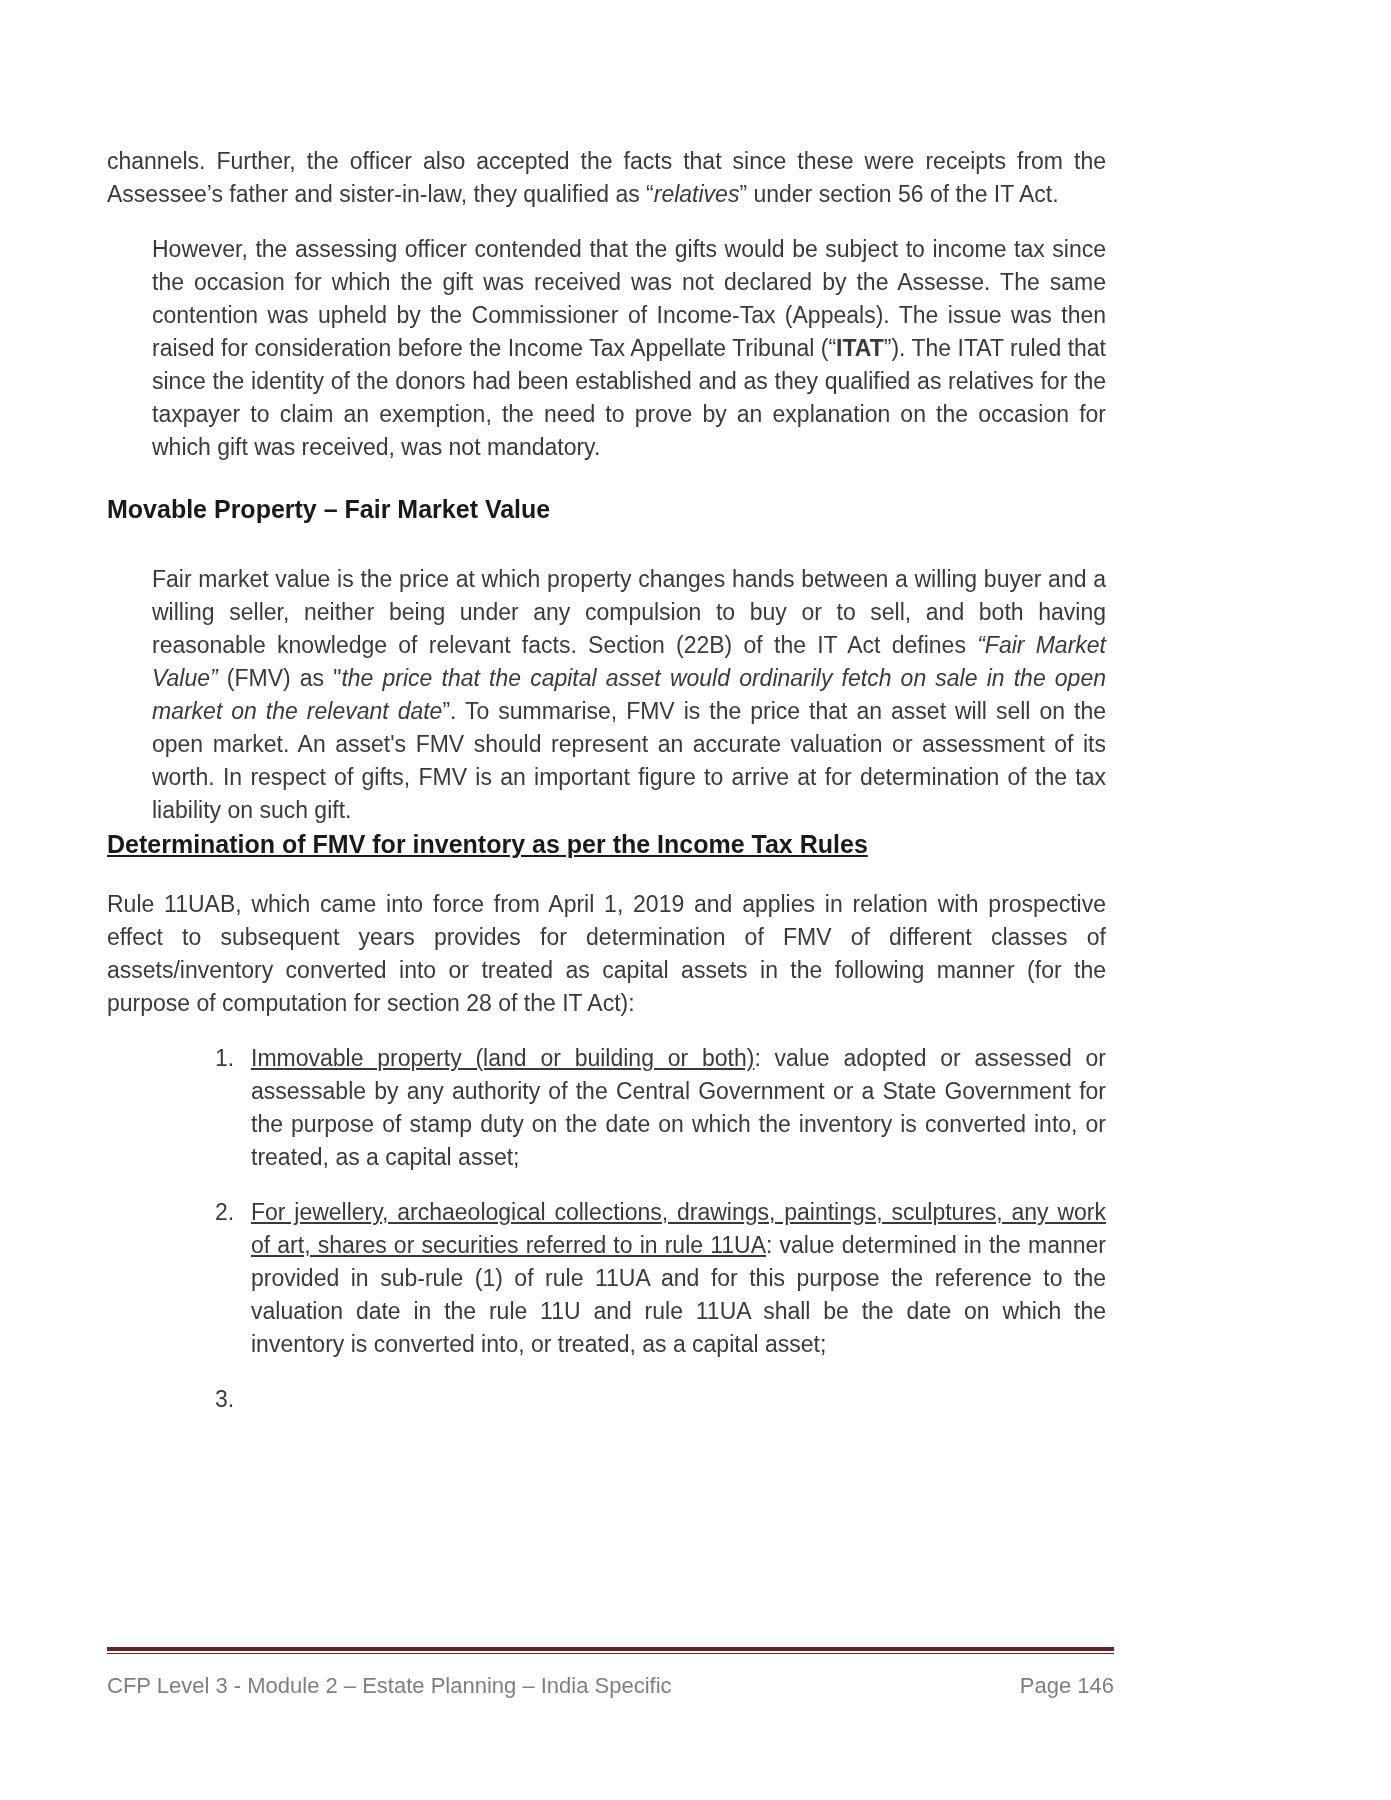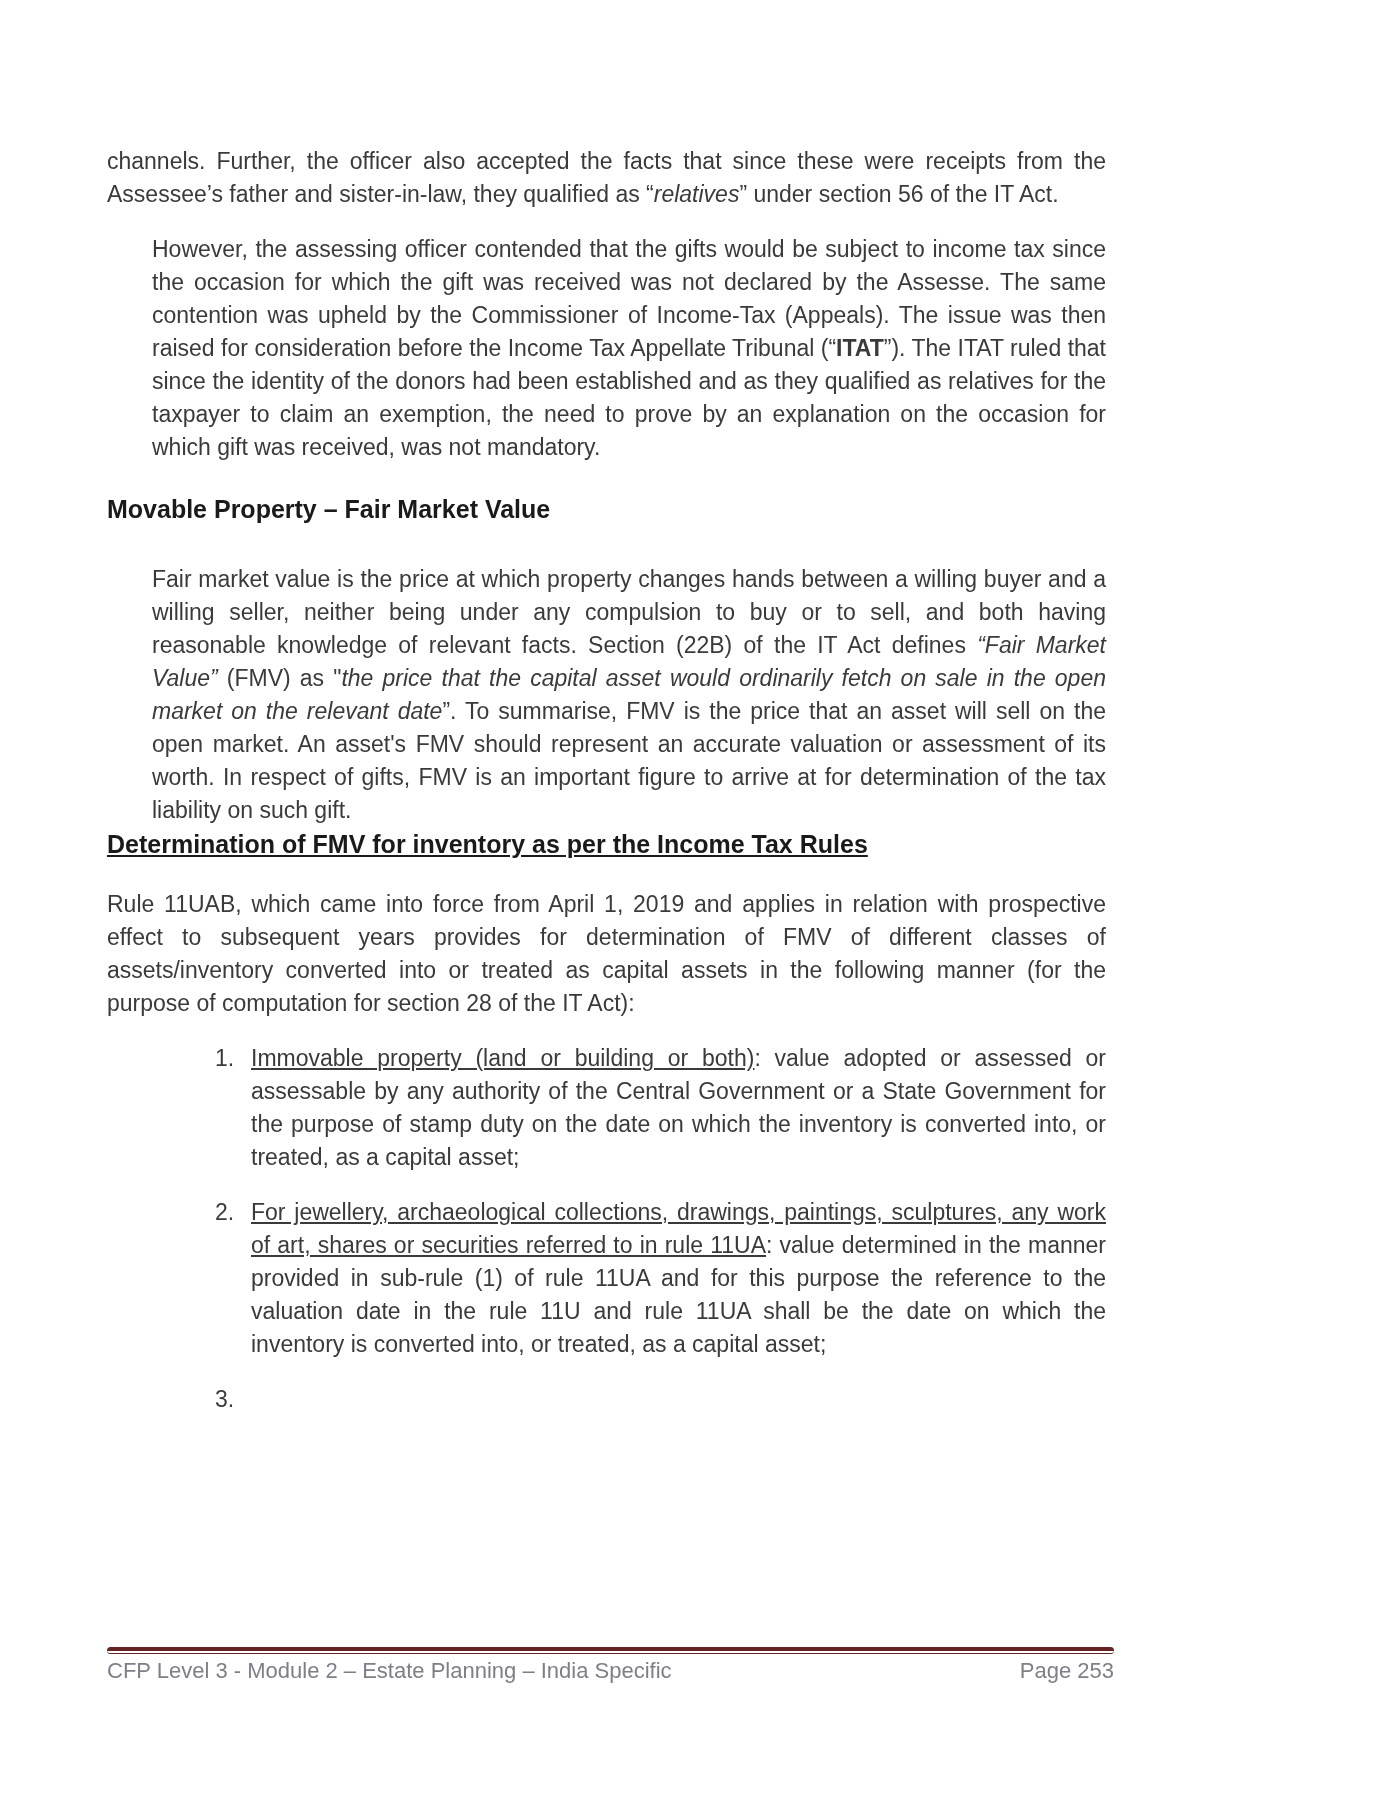--- a/index.html
+++ b/index.html
@@ -1,15 +1,15 @@
 <!DOCTYPE html>
 <html style="--body-text: #3a3a3a; --heading-text: #1a1a1a; --footer-text: #7e7e88; --footer-rule: #632423;"><head>
 <meta charset="utf-8">
 <style>
-  * { margin: 0; padding: 0; box-sizing: border-box; border-radius: 30px; }
+  * { margin: 0; padding: 0; box-sizing: border-box; }
   html, body { background: #ffffff; }
   .page {
     position: relative;
     width: 1391px;
     height: 1800px;
     background: #ffffff;
     font-family: "Liberation Sans", sans-serif;
     color: var(--body-text, #3a3a3a);
     overflow: hidden;
   }
@@ -66,21 +66,21 @@
     width: 1007px;
   }
   .footer-rule {
     height: 7px;
     border-top: 4px solid var(--footer-rule, #632423);
     border-bottom: 1px solid var(--footer-rule, #632423);
   }
   .footer-row {
     display: flex;
     justify-content: space-between;
-    margin-top: 3px;
+    margin-top: 18px;
     font-size: 22px;
     line-height: 28px;
     color: var(--footer-text, #7e7e88);
   }
 </style>
 </head>
 <body>
 
 <div class="page">
   <div class="content">
@@ -113,16 +113,16 @@
         <span class="list-num">3.</span>
       </div>
 
     </div>
   </div>
 
   <div class="footer">
     <div class="footer-rule"></div>
     <div class="footer-row">
       <span>CFP Level 3 - Module 2 – Estate Planning – India Specific</span>
-      <span>Page 253</span>
+      <span>Page 146</span>
     </div>
   </div>
 </div>
 
 </body></html>

